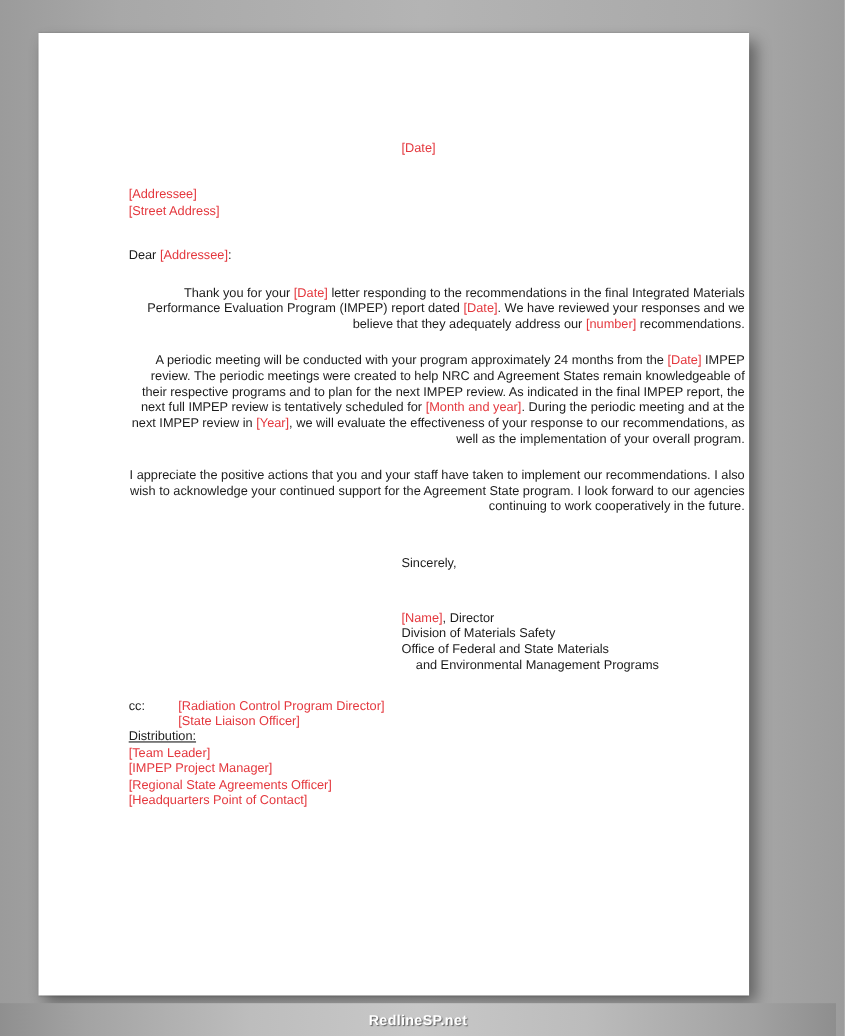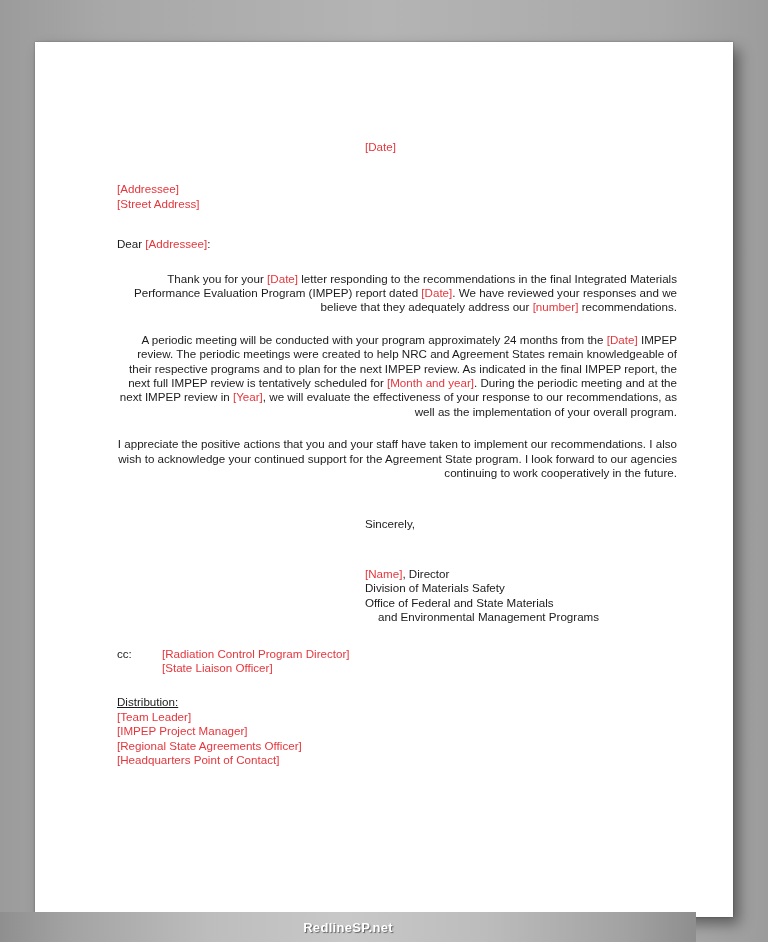--- a/index.html
+++ b/index.html
@@ -12,22 +12,22 @@
     overflow: hidden;
     background: linear-gradient(90deg, #9b9b9b 0%, #a8a8a8 14%, #b4b4b4 50%, #a9a9a9 86%, #9c9c9c 100%);
     font-family: "Liberation Sans", sans-serif;
     position: relative;
   }
 
   
   .page-shadow {
     position: absolute;
     left: 35px;
-    top: 42px;
-    width: 698px;
+    top: 30px;
+    width: 646px;
     height: 875px;
     background: #ffffff;
     box-shadow: 6px 7px 13px rgba(0,0,0,0.42),
                 0 0 2px rgba(0,0,0,0.30);
   }
   .page-inner {
     position: absolute;
     left: 0; top: 0; right: 0; bottom: 0;
     padding: 0;
   }
@@ -72,33 +72,33 @@
 
   
   .cc-block {
     margin-top: 22px;
     display: flex;
   }
   .cc-label { width: 45px; flex: none; }
   .cc-items div { white-space: nowrap; }
 
   
-  .dist-block { margin-top: 20px; }
+  .dist-block { }
   .dist-title {
     text-decoration: underline;
     text-underline-offset: 1px;
   }
   .dist-block .dist-item { white-space: nowrap; }
 
   
   .watermark-bar {
     position: absolute;
     left: 0;
     bottom: 0;
-    width: 696px;
+    width: 760px;
     height: 30px;
     background: linear-gradient(90deg,
         #8f8f8f 0%, #a3a3a3 10%, #bdbdbd 30%,
         #c8c8c8 50%, #bcbcbc 70%, #a2a2a2 90%, #8e8e8e 100%);
     display: flex;
     align-items: center;
     justify-content: center;
     margin-top: 12px;
   }
   .watermark-text {

